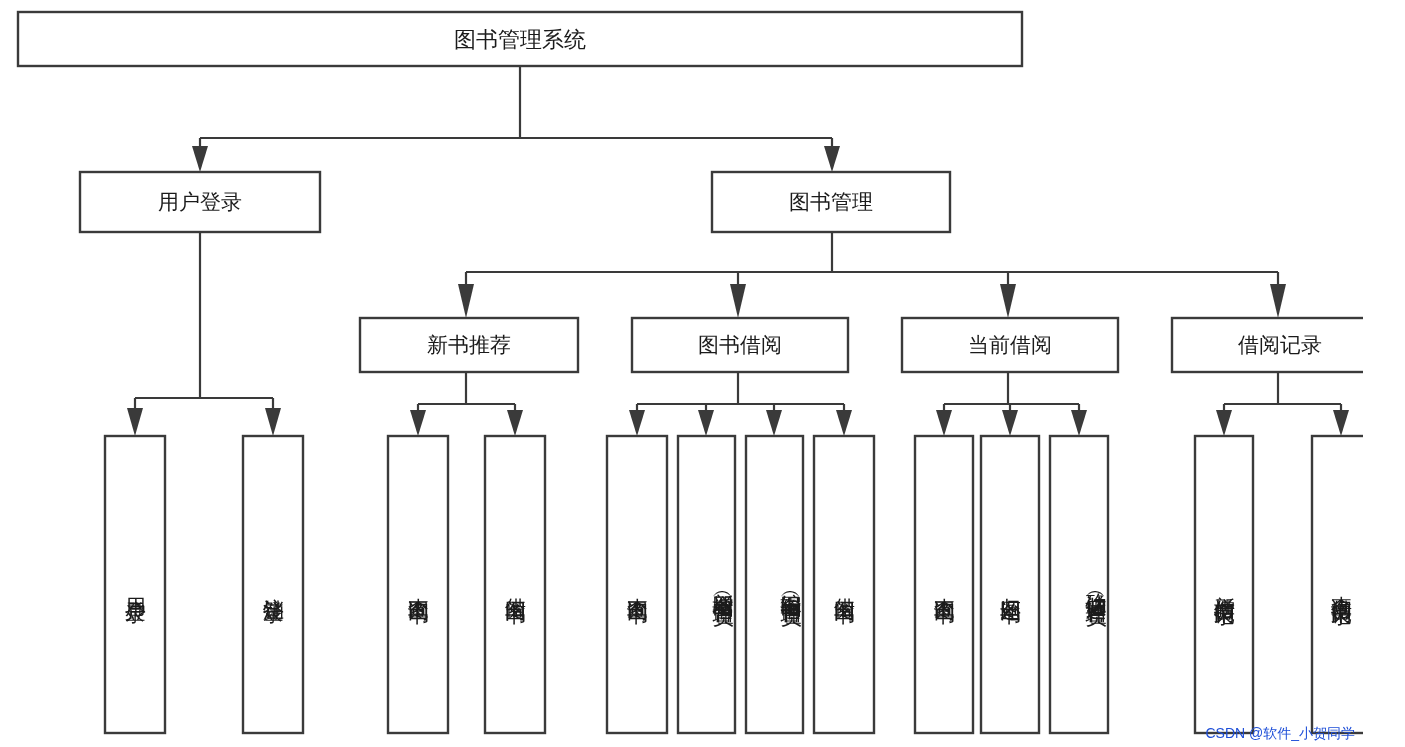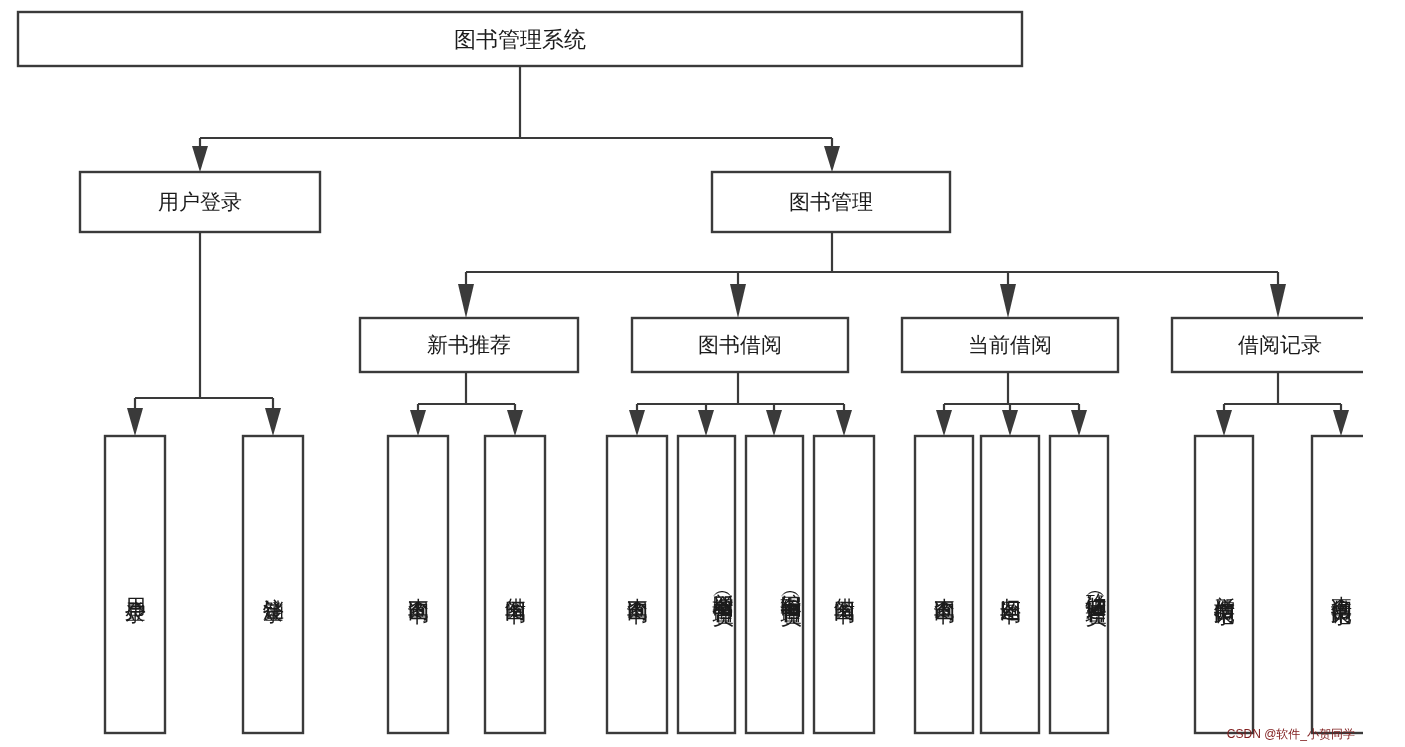--- a/index.html
+++ b/index.html
@@ -61,22 +61,22 @@
     color: #1b1b1b;
     letter-spacing: 2px;
     white-space: nowrap;
     pointer-events: none;
   }
   #watermark {
     position: absolute;
     right: 8px;
     bottom: 4px;
     font-family: "Liberation Sans", "DejaVu Sans", sans-serif;
-    font-size: 12px;
-    color: #7f1d1d;
+    font-size: 14px;
+    color: #1d4ed8;
     white-space: nowrap;
     user-select: none;
   }
 </style>
 </head>
 <body>
 
 <div id="diagram-root">
 
   <svg id="tree-svg" viewBox="0 0 1405 747">

